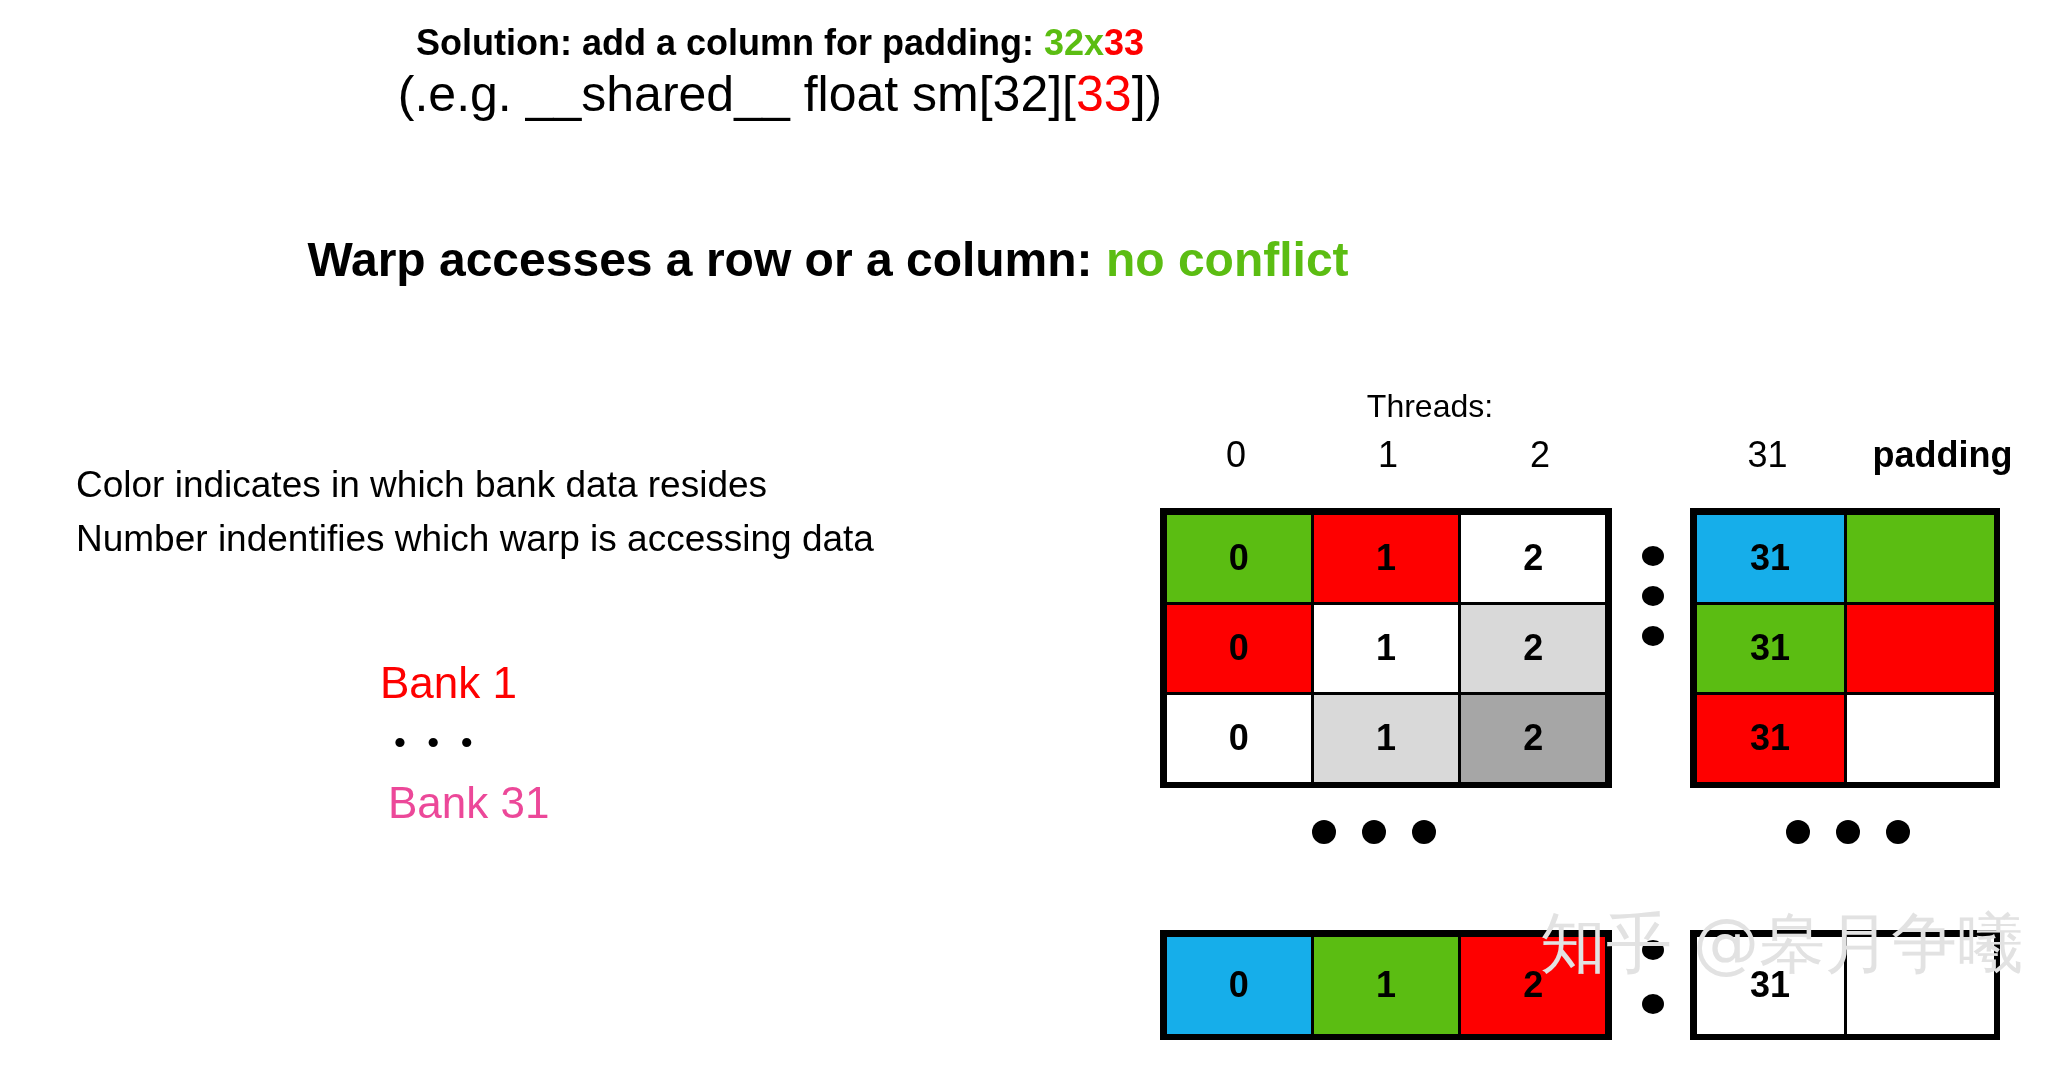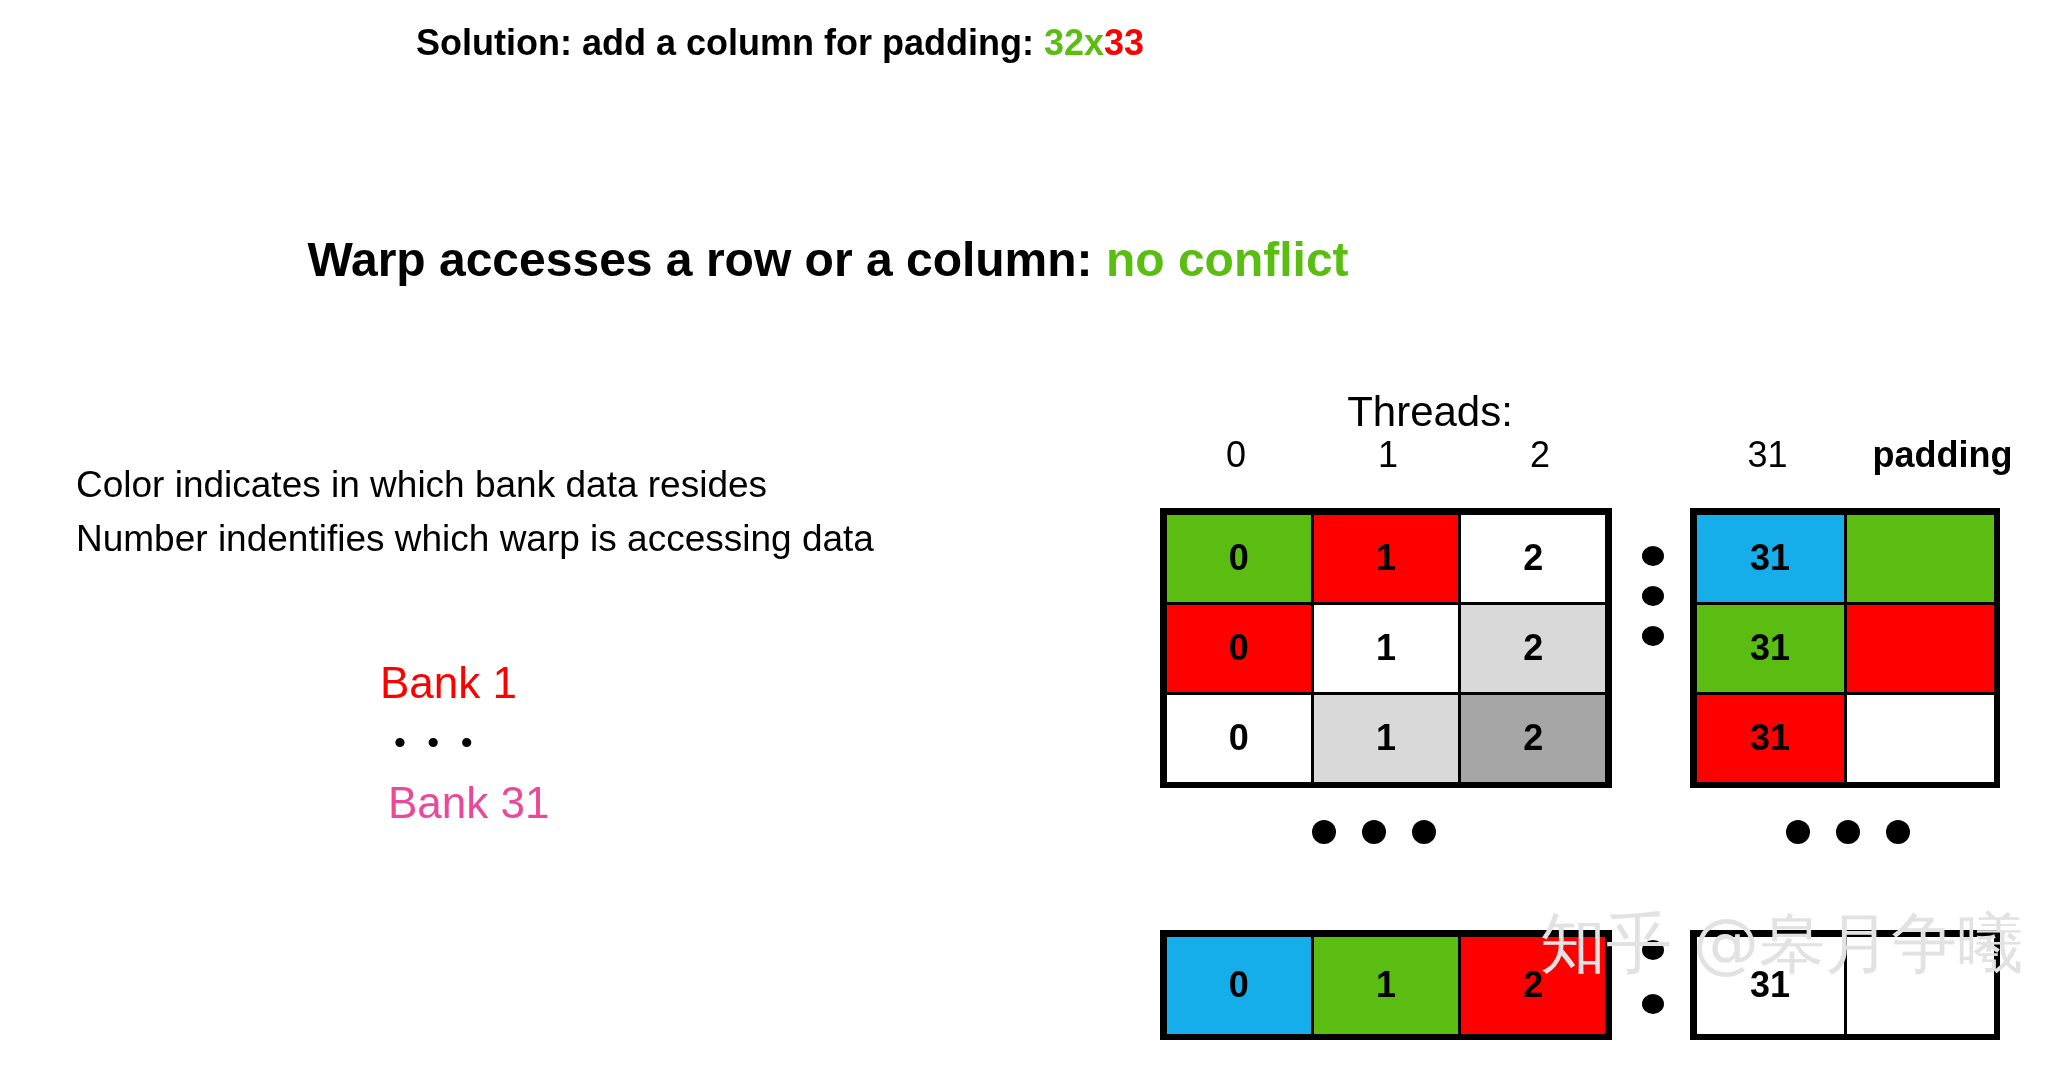--- a/index.html
+++ b/index.html
@@ -88,21 +88,21 @@
     width: 880px;
     height: 690px;
   }
 
   .threads-label {
     position: absolute;
     left: 0;
     top: 0;
     width: 540px;
     text-align: center;
-    font-size: 42px;
+    font-size: 32px;
     white-space: nowrap;
   }
 
   .col-headers {
     position: absolute;
     left: 0;
     top: 46px;
     width: 880px;
     height: 52px;
   }
@@ -238,20 +238,23 @@
     pointer-events: none;
   }
 </style>
 </head>
 <body>
 
 <div class="title-block">
   <div class="title-line1">
     <span>Solution: add a column for padding: </span><span class="accent-green">32x</span><span class="accent-red">33</span>
   </div>
+  <div class="title-line2">
+    <span>(.e.g. __shared__ float sm[32][</span><span class="accent-red">33</span><span>])</span>
+  </div>
 </div>
 
 <div class="subtitle">
   <span>Warp accesses a row or a column: </span><span class="accent-green">no conflict</span>
 </div>
 
 <div class="desc">
   <div>Color indicates in which bank data resides</div>
   <div>Number indentifies which warp is accessing data</div>
 </div>

